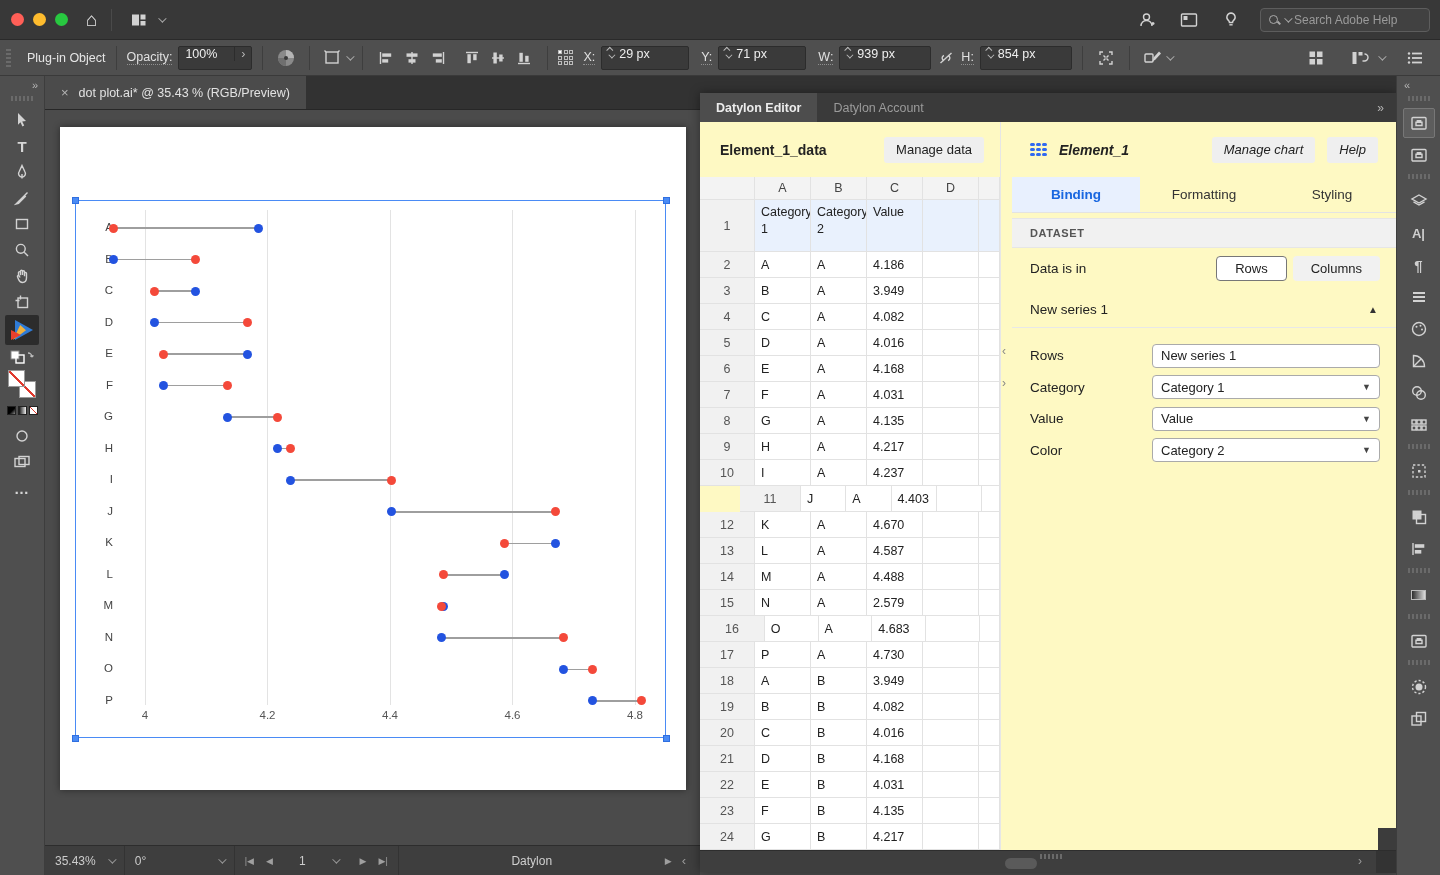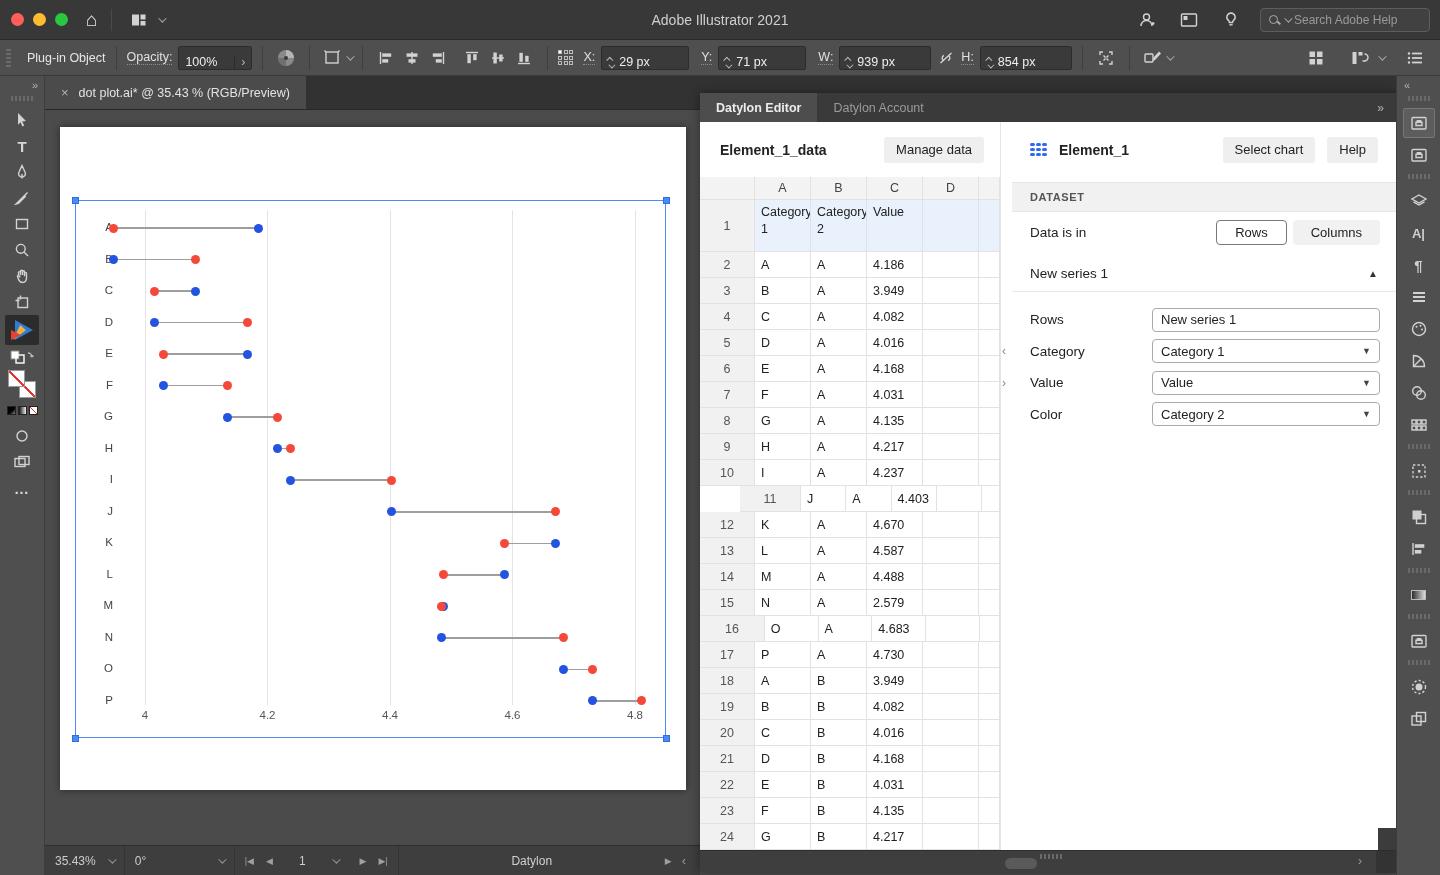--- a/index.html
+++ b/index.html
@@ -20,21 +20,21 @@
   .chev.up { transform:rotate(-135deg) translateY(-1px); }
   .mag { position:relative; width:12px; height:12px; flex:0 0 auto; }
   .mag::before { content:""; position:absolute; left:1px; top:1px; width:7px; height:7px; border:1.5px solid #aaa; border-radius:50%; }
   .mag::after { content:""; position:absolute; left:8.5px; top:8.5px; width:4px; height:1.5px; background:#aaa; transform:rotate(45deg); }
 
   
   #controlbar { position:absolute; left:0; top:40px; width:1440px; height:36px; background:#4f4f4f; border-bottom:1px solid #3a3a3a; display:flex; align-items:center; font-size:12.5px; color:#ddd; }
   .drag-dots { width:5px; height:18px; margin:0 8px 0 6px; background:repeating-linear-gradient(to bottom,#6a6a6a 0 2px,transparent 2px 4px); }
   .cb-sep { width:1px; height:24px; background:#3e3e3e; margin:0 10px; }
   .cb-label { color:#e0e0e0; border-bottom:1px dotted #8f8f8f; margin-right:6px; white-space:nowrap; }
-  .cb-field { background:#3a3a3a; border:1px solid #2c2c2c; border-radius:2px; height:24px; display:flex; align-items:flex-end; color:#eee; padding:0 6px; gap:6px; }
+  .cb-field { background:#3a3a3a; border:1px solid #2c2c2c; border-radius:2px; height:24px; display:flex; align-items:flex-start; color:#eee; padding:0 6px; gap:6px; }
   .stepper { display:flex; flex-direction:column; gap:2px; align-items:center; }
   .stepper .chev { width:5px; height:5px; border-color:#bbb; }
   .cb-icon { display:flex; align-items:center; justify-content:center; width:26px; height:26px; }
   .cb-icon svg { display:block; }
   .refgrid { display:grid; grid-template-columns:repeat(3,4px); grid-template-rows:repeat(3,4px); gap:1.5px; }
   .refgrid span { border:1px solid #bdbdbd; }
   .refgrid span.on { background:#fff; }
   svg .st { stroke:#d2d2d2; fill:none; stroke-width:1.4; }
   svg .fl { fill:#d2d2d2; stroke:none; }
 
@@ -80,21 +80,21 @@
   .sb-item .chev { border-color:#999; }
   .navgl { font-size:9px; color:#9f9f9f; }
   #sb-plugin { flex:1; text-align:center; color:#cfcfcf; }
 
   
   #datylon { position:absolute; left:700px; top:93px; width:696px; height:779px; box-shadow:0 0 10px rgba(0,0,0,.4); }
   #pn-tabs { position:absolute; left:0; top:0; right:0; height:29px; background:#3a3a3a; display:flex; align-items:stretch; }
   .pn-tab { display:flex; align-items:center; padding:0 16px; font-size:12.5px; color:#9b9b9b; }
   .pn-tab.active { background:#4d4d4d; color:#ececec; font-weight:bold; }
   #pn-tabs .collapse { margin-left:auto; align-self:center; padding-right:12px; color:#b5b5b5; font-size:12px; }
-  #pn-body { position:absolute; left:0; top:29px; right:0; bottom:22px; background:#ffffff; display:flex; color:#222;justify-content:center; }
+  #pn-body { position:absolute; left:0; top:29px; right:0; bottom:22px; background:#fef9c3; display:flex; color:#222;justify-content:center; }
   #pn-bottom { position:absolute; left:0; bottom:0; right:0; height:22px; background:#3e3e3e; border-top:1px solid #2d2d2d; }
   #pn-bottom .hdots { position:absolute; left:340px; top:3px; margin:0; }
   #pn-bottom .thumb { position:absolute; left:305px; top:7px; width:32px; height:11px; border-radius:6px; background:#5a5a5a; }
   #pn-bottom .more { position:absolute; right:34px; top:3px; color:#9a9a9a; font-size:12px; }
   #pn-bottom .corner { position:absolute; right:0; top:0; width:20px; height:22px; background:#333; }
   #pn-scroll { position:absolute; right:0; bottom:22px; width:18px; height:22px; background:#3c3c3c; }
 
   
   #data-pane { width:300px; flex:0 0 auto; display:flex; flex-direction:column; }
   #dp-head { height:55px; display:flex; align-items:center; padding:0 16px 0 20px; }
@@ -104,21 +104,21 @@
   .sh-row { display:flex; }
   .sh-cell { border-right:1px solid #e2e2e2; border-bottom:1px solid #e2e2e2; overflow:hidden; padding-left:6px; display:flex; align-items:center; background:#fff; }
   .sh-cell.num { justify-content:center; padding-left:0; background:#f1f1f1; color:#555; }
   .sh-cell.colhead { justify-content:center; padding-left:0; background:#f3f3f3; color:#444; }
   .sh-cell.hrow { background:#e9f1fd; align-items:flex-start; padding-top:4px; line-height:1.35; display:block; }
   #splitter { width:12px; flex:0 0 auto; border-left:1px solid #e6e6e6; position:relative; }
   #splitter .sc { position:absolute; left:1px; font-size:12px; color:#888; }
 
   
   #bind-pane { flex:1; display:flex; flex-direction:column; }
-  #bp-head { height:55px; display:flex; align-items:center; gap:12px; padding:16px 18px; }
+  #bp-head { height:55px; display:flex; align-items:center; gap:12px; padding:16px 18px;font-style:italic; }
   #bp-title { font-size:14px; font-weight:bold; }
   .dgrid { display:grid; grid-template-columns:repeat(3,5px); grid-template-rows:repeat(3,3px); gap:2px 1px; }
   .dgrid span { background:#3069f0; border-radius:1.5px; }
   #bp-head .lt-btn { margin-left:0; }
   #bp-head .spacer { margin-left:auto; }
   #bp-tabs { height:36px; display:flex; border-bottom:1px solid #e3e3e3; }
   .bp-tab { flex:1; display:flex; align-items:center; justify-content:center; font-size:13.5px; color:#333; }
   .bp-tab.active { background:#e8f0fe; color:#1967e0; font-weight:bold; }
   .band { height:30px; background:#f1f1f1; border-top:1px solid #e6e6e6; border-bottom:1px solid #e6e6e6; display:flex; align-items:center; padding-left:18px; font-size:11px; font-weight:bold; letter-spacing:.6px; color:#555; }
   .band.first { margin-top:5px; }
@@ -155,21 +155,20 @@
   <span id="home-btn">⌂</span>
   <span class="tb-sep"></span>
   <span class="cb-icon">
     <svg width="16" height="16">
         <rect class="fl" x="1" y="2.5" width="7" height="11"></rect>
         <rect class="fl" x="9.5" y="2.5" width="5" height="5"></rect>
         <rect class="fl" x="9.5" y="9" width="5" height="4.5"></rect>
       </svg>
   </span>
   <span class="chev" style="margin-left:6px"></span>
-  <div id="win-title">Adobe Illustrator 2021</div>
   <div class="tb-right">
     <span class="cb-icon">
       <svg width="18" height="18">
           <circle class="st" cx="8.5" cy="6" r="3"></circle>
           <path class="st" d="M3 15 a5.5 5.5 0 0 1 11 0"></path>
           <path class="st" d="M13.5 12.5 h3 M15 11 v3"></path>
         </svg>
     </span>
     <span class="cb-icon">
       <svg width="18" height="16">
@@ -823,22 +822,33 @@
             <span></span>
             <span></span>
             <span></span>
             <span></span>
             <span></span>
             <span></span>
             <span></span>
         </span>
         <span id="bp-title">Element_1</span>
         <span class="spacer"></span>
-        <span class="lt-btn">Select chart</span>
+        <span class="lt-btn">Manage chart</span>
         <span class="lt-btn">Help</span>
+      </div>
+      <div id="bp-tabs">
+        <div class="bp-tab active">
+            <span>Binding</span>
+          </div>
+        <div class="bp-tab">
+            <span>Formatting</span>
+          </div>
+        <div class="bp-tab">
+            <span>Styling</span>
+          </div>
       </div>
       <div class="band first">DATASET</div>
       <div class="bp-row r2">
         <span>Data is in</span>
         <span class="seg">
           <span class="seg-btn sel">Rows</span>
           <span class="seg-btn">Columns</span>
         </span>
       </div>
       <div id="bp-acc">

